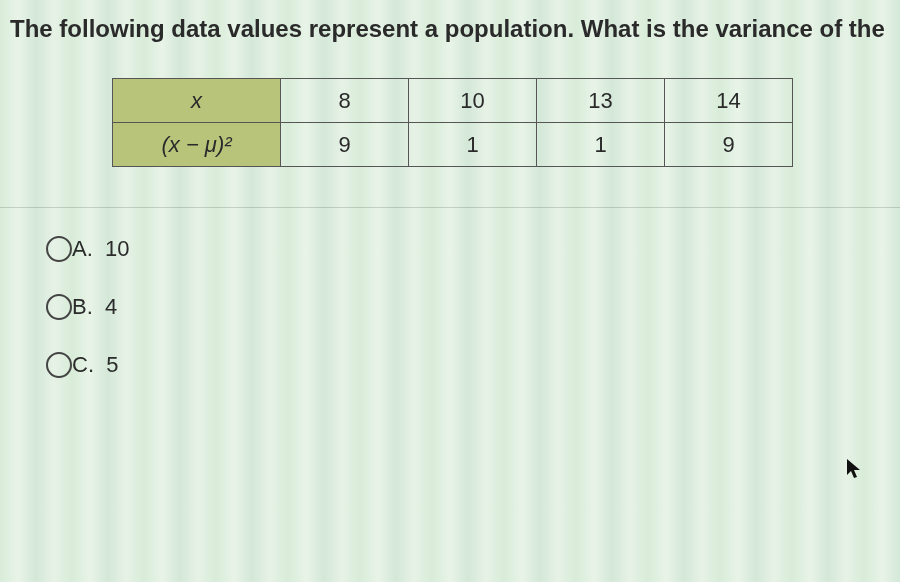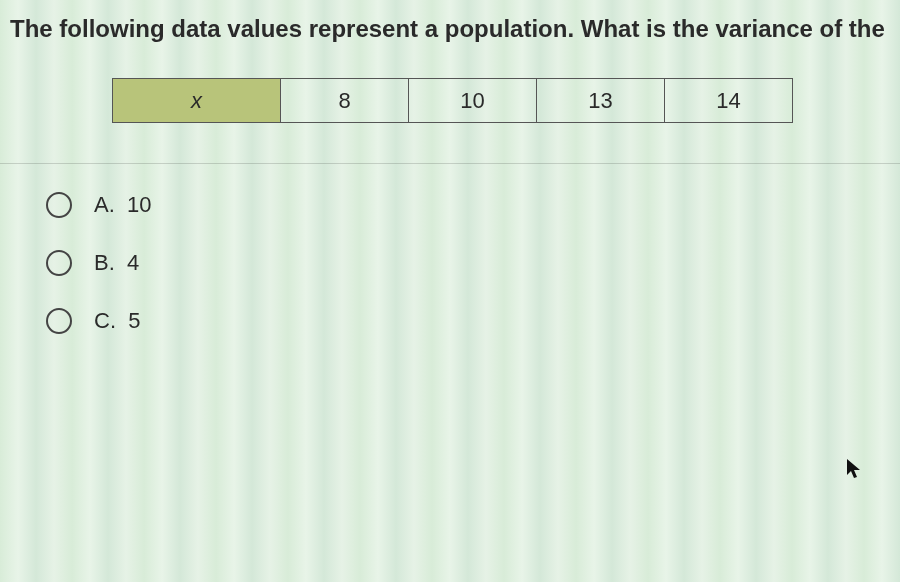--- a/index.html
+++ b/index.html
@@ -61,21 +61,20 @@
     border-top: 1px solid rgba(0,0,0,0.15);
     width: 100%;
     height: 1px;
   }
   .options {
     margin: 28px 0 0 46px;
   }
   .option {
     display: flex;
     align-items: center;
-    gap: 22px;
     margin-bottom: 32px;
     font-size: 22px;
     cursor: pointer;
   }
   .radio {
     width: 26px;
     height: 26px;
     border: 2.5px solid #444;
     border-radius: 50%;
     flex: 0 0 auto;
@@ -97,20 +96,27 @@
 
 <div class="table-wrap">
   <table>
     <tbody>
         <tr>
       <td class="hcell">x</td>
       <td class="dcell">8</td>
       <td class="dcell">10</td>
       <td class="dcell">13</td>
       <td class="dcell">14</td>
+    </tr>
+    <tr>
+      <td class="hcell">(x − μ)²</td>
+      <td class="dcell">9</td>
+      <td class="dcell">1</td>
+      <td class="dcell">1</td>
+      <td class="dcell">9</td>
     </tr>
   </tbody>
     </table>
 </div>
 
 <div class="divider"></div>
 
 <div class="options">
   <div class="option">
     <span class="radio"></span>

